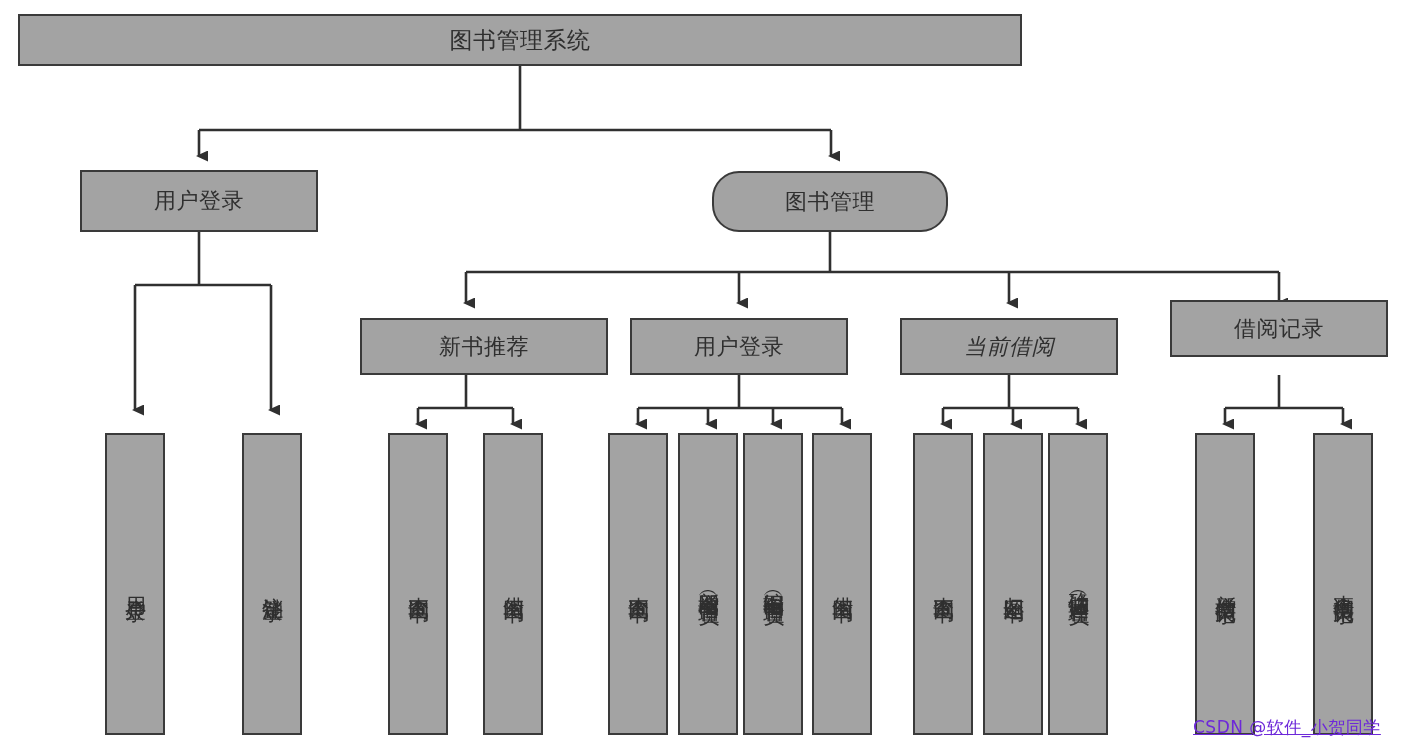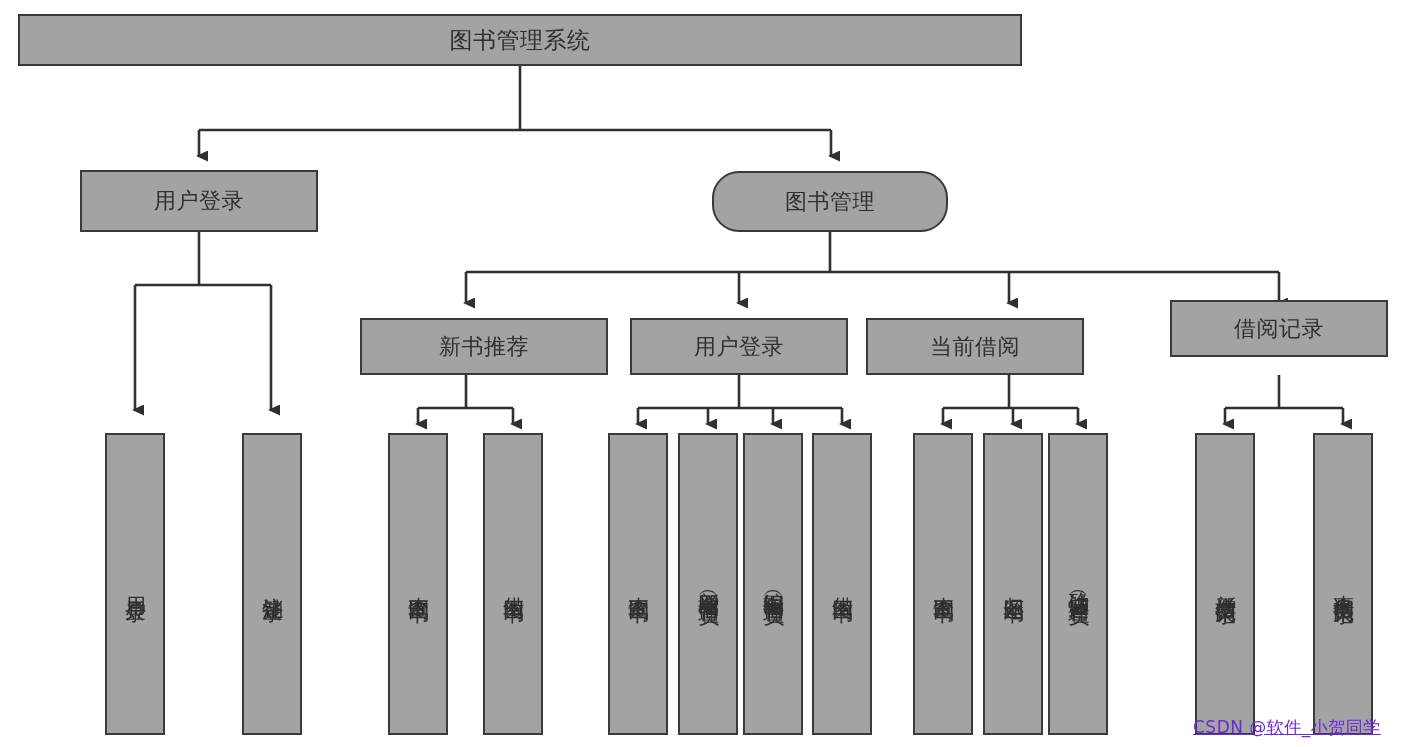--- a/index.html
+++ b/index.html
@@ -136,21 +136,21 @@
   <div class="node horiz" style="left:712px; top:171px; width:236px; height:61px;border-radius:27px;">
     <span class="label">图书管理</span>
   </div>
 
   <div class="node horiz" style="left:360px; top:318px; width:248px; height:57px;">
     <span class="label">新书推荐</span>
   </div>
   <div class="node horiz" style="left:630px; top:318px; width:218px; height:57px;">
     <span class="label">用户登录</span>
   </div>
-  <div class="node horiz" style="left:866px; top:318px; width:218px; height:57px;">
+  <div class="node horiz" style="left:900px; top:318px; width:218px; height:57px;font-style:italic;">
     <span class="label">当前借阅</span>
   </div>
   <div class="node horiz" style="left:1170px; top:300px; width:218px; height:57px;">
     <span class="label">借阅记录</span>
   </div>
 
   <div class="node vert" style="left:105px; top:433px; width:60px; height:302px;">
     <span class="label">用户登录</span>
   </div>
   <div class="node vert" style="left:242px; top:433px; width:60px; height:302px;">

